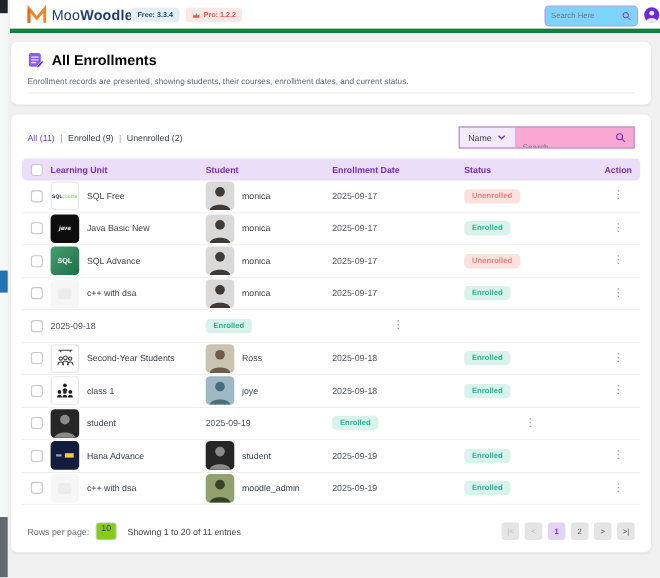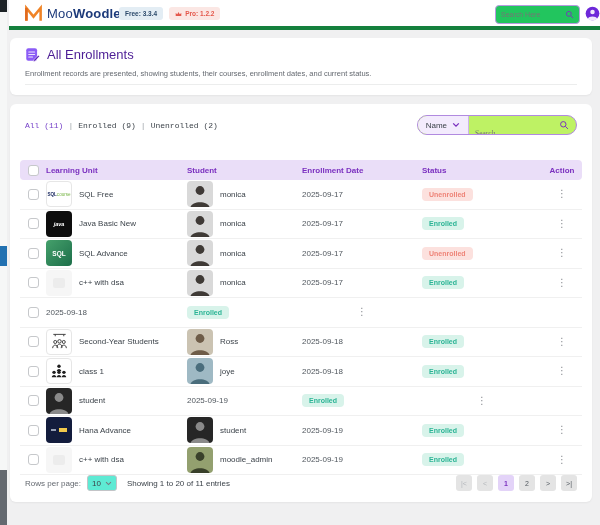--- a/index.html
+++ b/index.html
@@ -14,62 +14,62 @@
 
   
   .topbar { position:absolute; left:9px; top:0; width:593px; height:30px; background:#fff; border-bottom:4px solid #15803d; }
   .logo { position:absolute; left:15px; top:4px; display:flex; align-items:center; gap:4px; }
   .logo-text { font-size:13px; color:#1d3a7a; letter-spacing:.2px; }
   .logo-text .bold { font-weight:700; }
   .ver-badges { position:absolute; left:110px; top:7px; display:flex; gap:6px; }
   .badge { font-size:6.5px; font-weight:700; padding:3px 6px; border-radius:3px; display:flex; align-items:center; gap:3px; }
   .badge.free { background:#e3edf4; color:#2c4a6b; }
   .badge.pro { background:#fbe7e4; color:#e4574b; }
-  .top-search { position:absolute; right:22px; top:5px; width:85px; height:19px; border:1px solid #b79ae0; border-radius:4px; background:#22c55e; display:flex; align-items:center; padding:0 5px; }
+  .top-search { position:absolute; right:22px; top:5px; width:85px; height:19px; border:1px solid #b79ae0; border-radius:4px; background:#7dd3fc; display:flex; align-items:center; padding:0 5px; }
   .top-search input { border:0; outline:0; flex:1; min-width:0; font-size:7px; color:#3c434a; font-family:inherit; background:transparent; }
   .top-avatar { position:absolute; right:2px; top:6px; width:15px; height:15px; }
 
   
   .card { position:absolute; left:10px; background:#fff; border-radius:6px; box-shadow:0 1px 2px rgba(0,0,0,.05); }
   .card1 { top:38px; width:582px; height:57px; }
   .card2 { top:104px; width:582px; height:398px; }
 
   .page-head { position:absolute; left:15px; top:9px; display:flex; align-items:center; gap:7px; }
-  .page-title { font-size:13px; font-weight:400; color:#4c1d95; }
+  .page-title { font-size:13px; font-weight:700; color:#000000; }
   .page-desc { position:absolute; left:15px; top:31px; font-size:7.5px; color:#646970; }
   .card1-divider { position:absolute; left:15px; right:15px; top:46px; height:1px; background:#eceded; }
 
   
-  .filter-tabs { position:absolute; left:15px; top:17px; font-size:8px; color:#3c434a; display:flex; align-items:flex-start; gap:5px;font-family:Liberation Mono, monospace; }
+  .filter-tabs { position:absolute; left:15px; top:17px; font-size:8px; color:#3c434a; display:flex; align-items:flex-start; gap:5px; }
   .filter-tabs .tab { cursor:pointer; }
   .filter-tabs .tab.active { color:#7540c8; }
   .filter-tabs .sep { color:#9aa0a6; }
-  .name-search { position:absolute; right:15px; top:11px; height:20px; border:1px solid #b18ae0; border-radius:10px; display:flex; align-items:center; overflow:hidden; background:#bef264; }
+  .name-search { position:absolute; right:15px; top:11px; height:20px; border:1px solid #b18ae0; border-radius:0; display:flex; align-items:center; overflow:hidden; background:#f9a8d4; }
   .field-select { display:flex; align-items:center; gap:5px; background:#f3ebfd; height:100%; padding:0 8px; border-right:1px solid #cdb4ea; font-size:8px; color:#3c434a; cursor:pointer; }
-  .name-search input { border:0; outline:0; width:90px; font-size:7.5px; padding:0 6px; color:#3c434a; font-family:Liberation Serif, serif; background:transparent;margin-top:16px; }
+  .name-search input { border:0; outline:0; width:90px; font-size:7.5px; padding:0 6px; color:#3c434a; font-family:Liberation Sans, sans-serif; background:transparent;margin-top:16px; }
   .name-search .mag { margin-right:7px; }
 
   
-  .tbl { position:absolute; left:10px; top:56px; width:562px; }
+  .tbl { position:absolute; left:10px; top:40px; width:562px; }
   .trow { display:grid; grid-template-columns:26px 141px 115px 120px 120px 40px; align-items:center; }
   .thead { background:#eadef8; border-radius:4px; height:20px; color:#7a2fbf; font-size:8px; font-weight:700; }
   .tbody .trow { height:29.5px; border-bottom:1px solid #f0f0f0; font-size:8px; color:#3c434a; }
   .cb { width:11px; height:11px; border:1px solid #c6c8cb; border-radius:3px; background:#fff; appearance:none; -webkit-appearance:none; margin:0 auto; display:block; cursor:pointer; }
   .cell-course, .cell-student { display:flex; align-items:center; gap:7px; }
   .thumb { width:26px; height:26px; border-radius:4px; flex:0 0 26px; display:flex; align-items:center; justify-content:center; overflow:hidden; }
   .avatar { width:26px; height:26px; border-radius:4px; flex:0 0 26px; overflow:hidden; }
   .date-cell { color:#50575e; }
   .status-badge { display:inline-block; font-size:7px; font-weight:600; padding:3px 7px; border-radius:4px; }
   .action-cell { text-align:center; }
   .kebab { color:#8c8f94; font-size:10px; cursor:pointer; line-height:1; display:inline-block; padding:2px 4px; }
 
   
   .tbl-footer { position:absolute; left:10px; right:10px; top:364px; height:30px; display:flex; align-items:center; padding:0 5px; font-size:8px; color:#50575e; }
   .rpp-label { color:#646970; margin-right:6px; }
-  .rpp-select { border:1px solid #c3c4c7; border-radius:3px; height:16px; padding:0 4px; display:flex; align-items:center; gap:4px; color:#3c434a; cursor:pointer; background:#5eead4; }
+  .rpp-select { border:1px solid #c3c4c7; border-radius:3px; height:16px; padding:0 4px; display:flex; align-items:center; gap:4px; color:#3c434a; cursor:pointer; background:#84cc16;flex-direction:column; }
   .showing { margin-left:10px; color:#3c434a; }
   .pager { margin-left:auto; display:flex; gap:5px; }
   .pbtn { width:16px; height:16px; border-radius:3px; background:#e4e4e4; border:0; font-size:7px; color:#50575e; display:flex; align-items:center; justify-content:center; cursor:pointer; font-family:inherit; }
   .pbtn.disabled { color:#b5b8bc; }
   .pbtn.active { background:#e3d3f8; color:#7a2fbf; font-weight:700; }
 </style>
 </head>
 <body>
 
 <div class="wp-strip">

